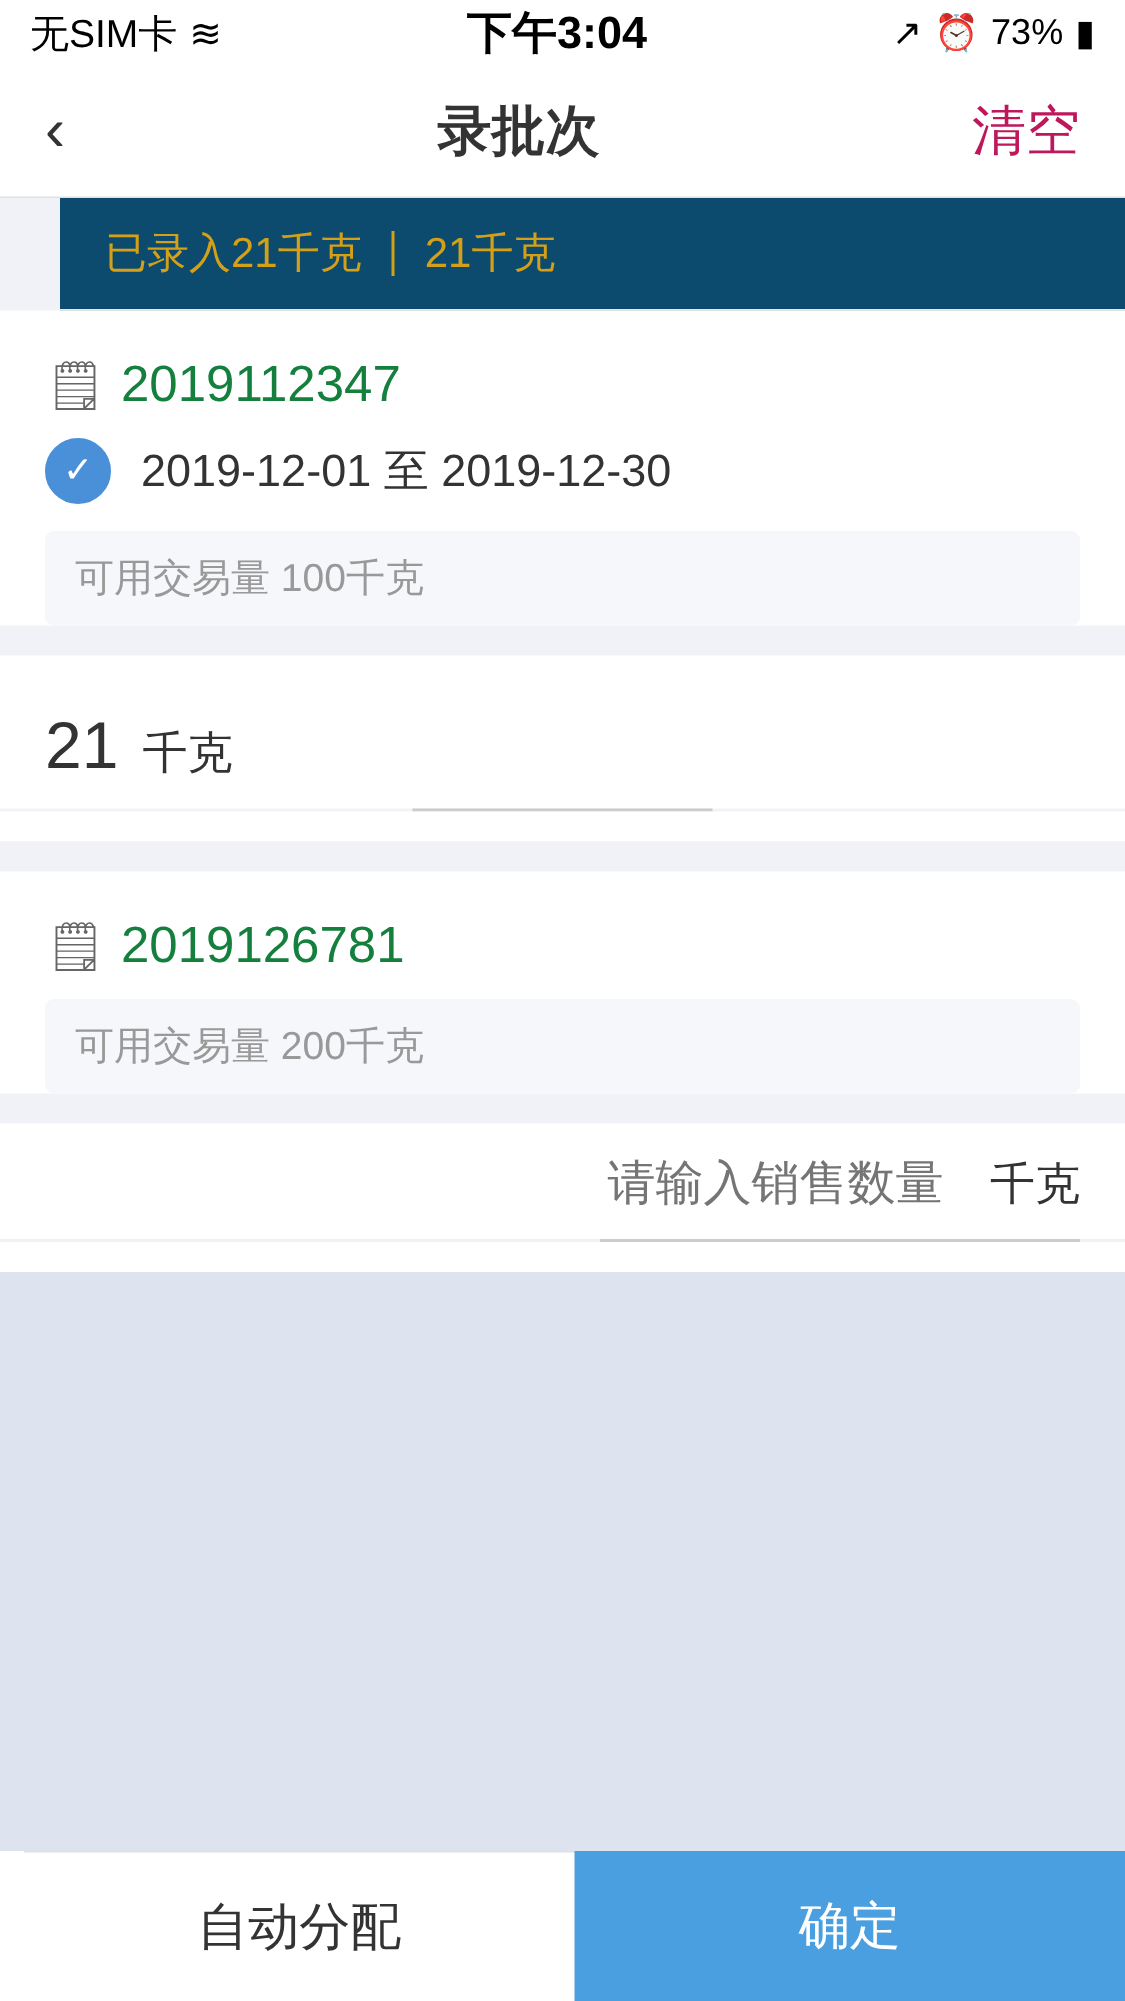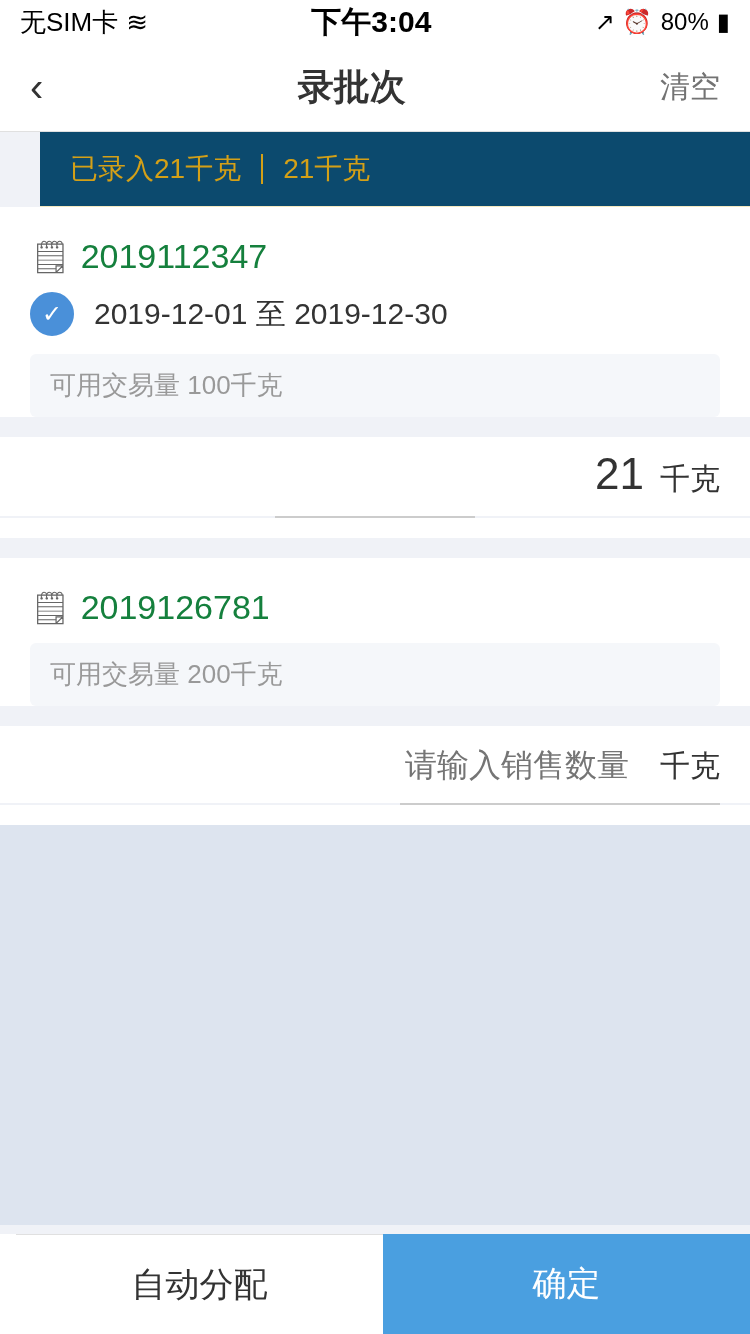--- a/index.html
+++ b/index.html
@@ -60,22 +60,22 @@
       font-size: 40px;
       color: #333;
       cursor: pointer;
     }
     .nav-title {
       font-size: 36px;
       font-weight: 600;
       color: #333;
     }
     .nav-clear {
-      font-size: 30px;
-      color: #737373;
+      font-size: 36px;
+      color: #be185d;
       cursor: pointer;
     }
 
     
     .info-banner {
       width: 750px;
       background: #0c4a6e;
       padding: 18px 30px;
       display: flex;
       align-items: center;
@@ -158,22 +158,21 @@
     }
     .available-text {
       font-size: 26px;
       color: #999;
     }
 
     
     .amount-row {
       display: flex;
       align-items: baseline;
-      justify-content: flex-end;
-      padding: 12px 30px 16px 30px;
+      padding: 36px 30px 16px 30px;
       background: #fff;
     }
     .amount-value {
       font-size: 44px;
       color: #333;
       font-weight: 400;
       margin-right: 16px;
     }
     .amount-unit {
       font-size: 30px;
@@ -272,21 +271,21 @@
 
 <div class="status-bar">
   <div class="status-left">
     <span>无SIM卡</span>
     <span>≋</span>
   </div>
   <div class="status-center">下午3:04</div>
   <div class="status-right">
     <span>↗</span>
     <span>⏰</span>
-    <span>80%</span>
+    <span>73%</span>
     <span>▮</span>
   </div>
 </div>
 
 <div class="nav-bar">
   <span class="nav-back">‹</span>
   <span class="nav-title">录批次</span>
   <span class="nav-clear">清空</span>
 </div>
 

